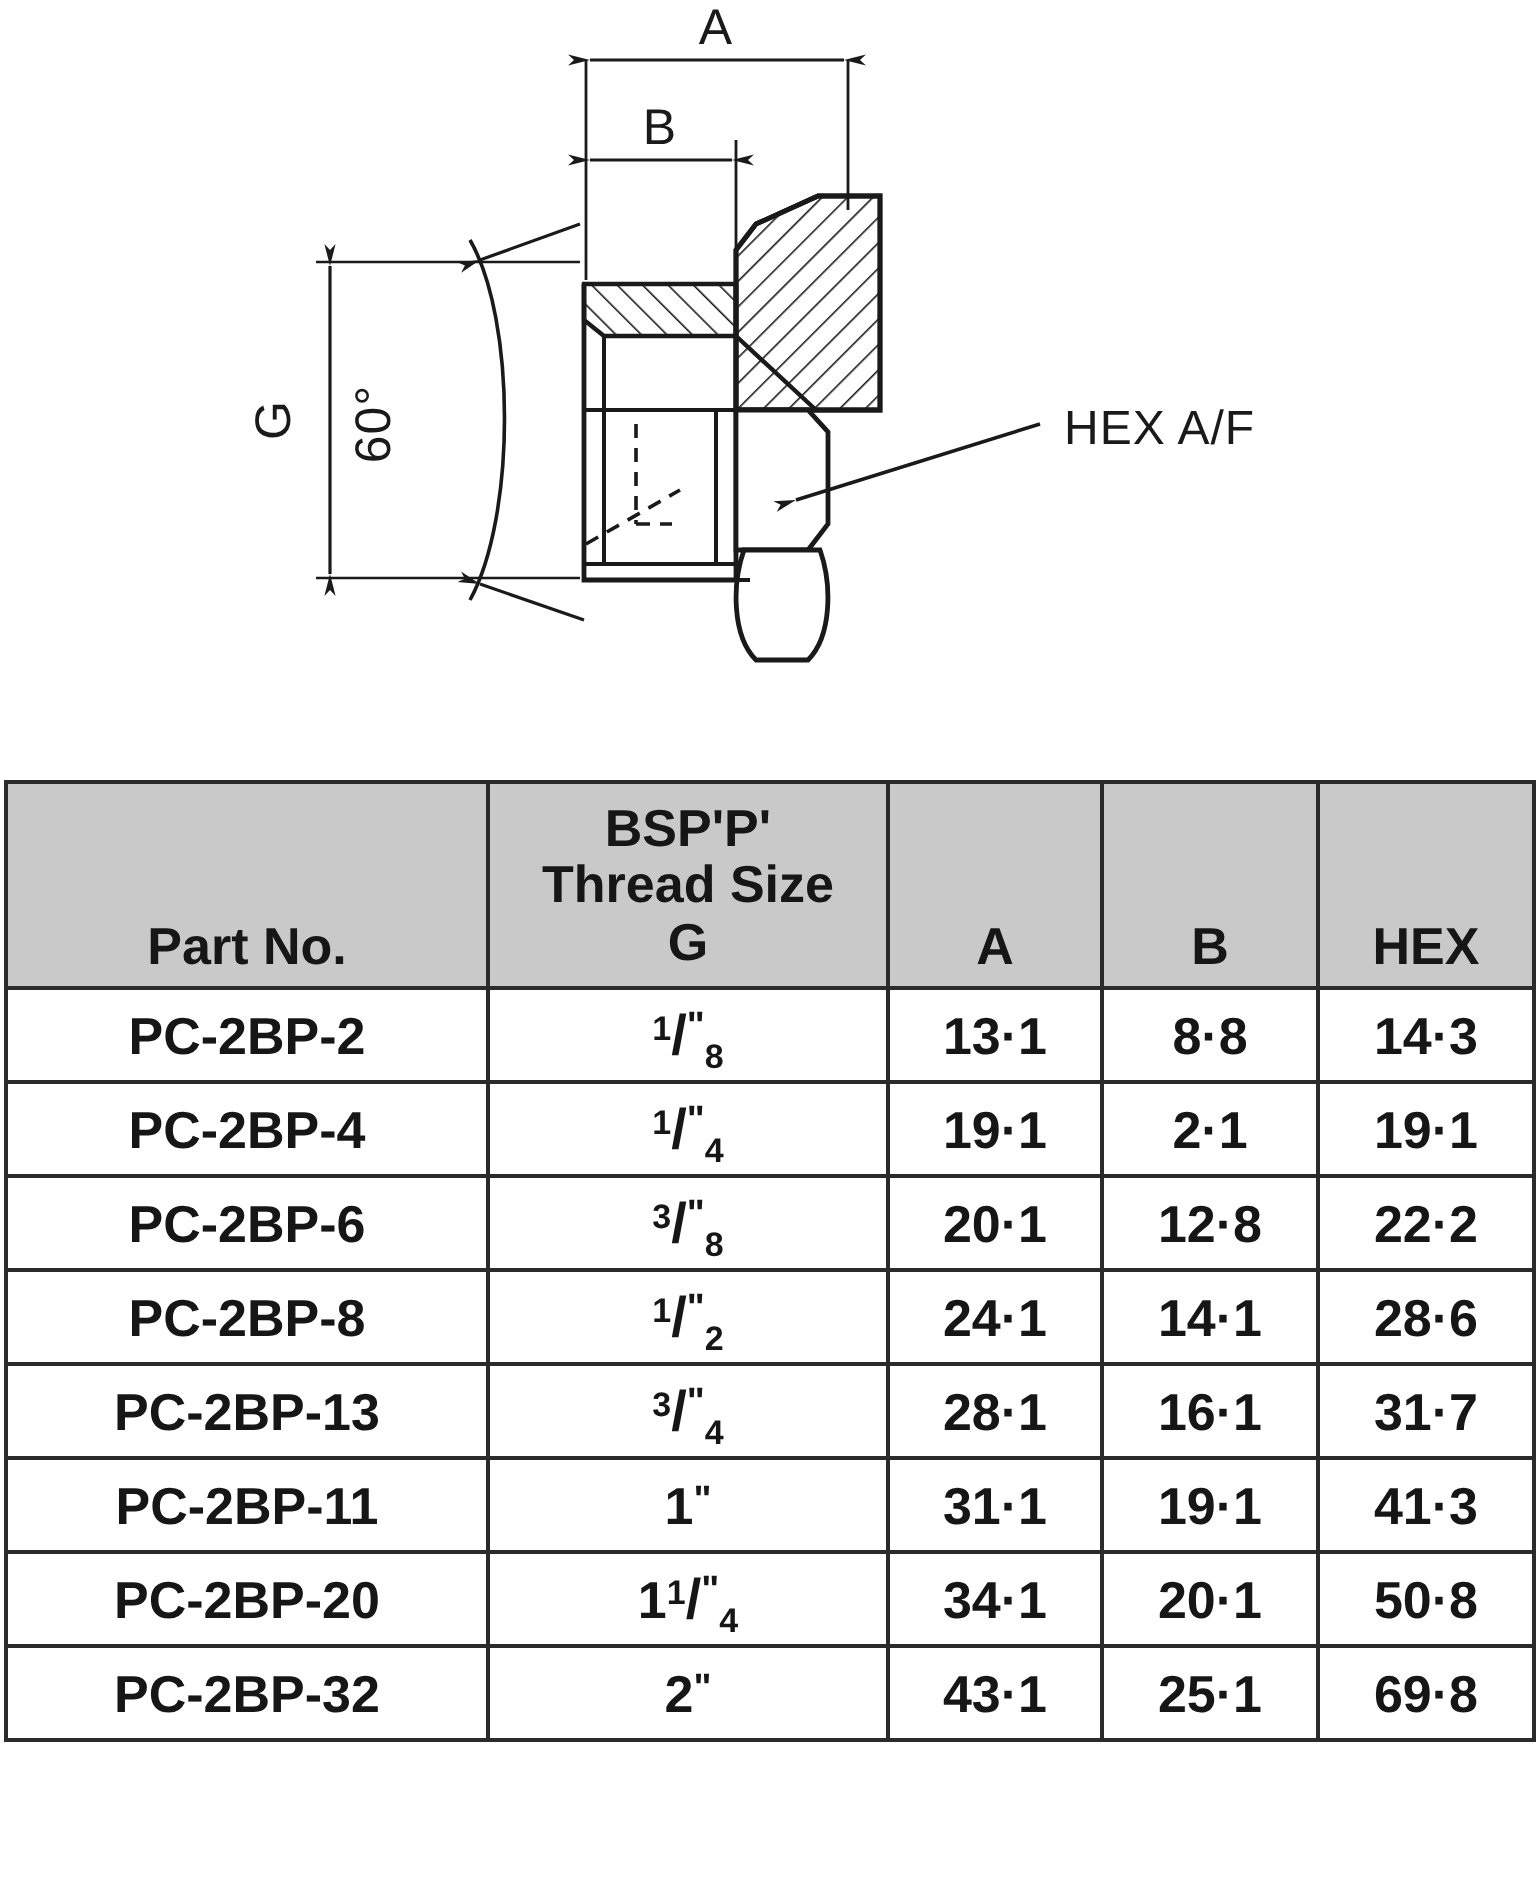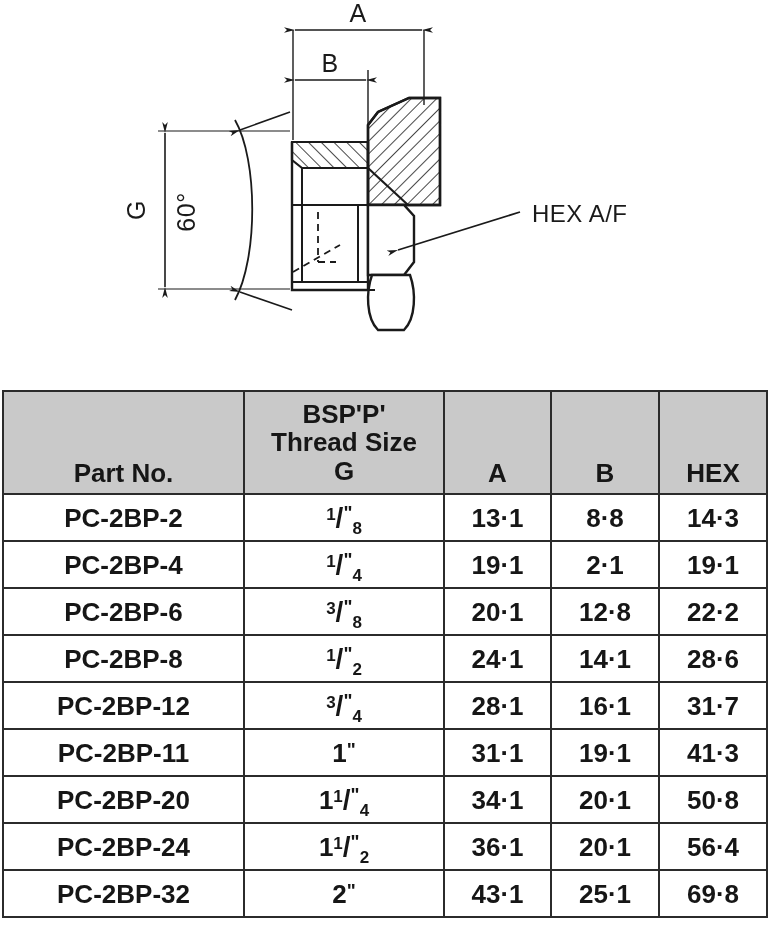--- a/index.html
+++ b/index.html
@@ -262,48 +262,41 @@
           <td>22·2</td>
         </tr>
         <tr>
           <td>PC-2BP-8</td>
           <td><span class="frac"><span class="num">1</span><span class="slash">/</span><span class="inch">"</span><span class="den">2</span></span></td>
           <td>24·1</td>
           <td>14·1</td>
           <td>28·6</td>
         </tr>
         <tr>
-          <td>PC-2BP-12</td>
+          <td>PC-2BP-13</td>
           <td><span class="frac"><span class="num">3</span><span class="slash">/</span><span class="inch">"</span><span class="den">4</span></span></td>
           <td>28·1</td>
           <td>16·1</td>
           <td>31·7</td>
         </tr>
         <tr>
           <td>PC-2BP-11</td>
           <td><span class="plain-size"><span>1</span><span class="inch">"</span></span></td>
           <td>31·1</td>
           <td>19·1</td>
           <td>41·3</td>
         </tr>
         <tr>
           <td>PC-2BP-20</td>
           <td><span class="frac"><span class="whole">1</span><span class="num">1</span><span class="slash">/</span><span class="inch">"</span><span class="den">4</span></span></td>
           <td>34·1</td>
           <td>20·1</td>
           <td>50·8</td>
         </tr>
         <tr>
-          <td>PC-2BP-24</td>
-          <td><span class="frac"><span class="whole">1</span><span class="num">1</span><span class="slash">/</span><span class="inch">"</span><span class="den">2</span></span></td>
-          <td>36·1</td>
-          <td>20·1</td>
-          <td>56·4</td>
-        </tr>
-        <tr>
           <td>PC-2BP-32</td>
           <td><span class="plain-size"><span>2</span><span class="inch">"</span></span></td>
           <td>43·1</td>
           <td>25·1</td>
           <td>69·8</td>
         </tr>
       </tbody>
   </table>
 </div>
 

